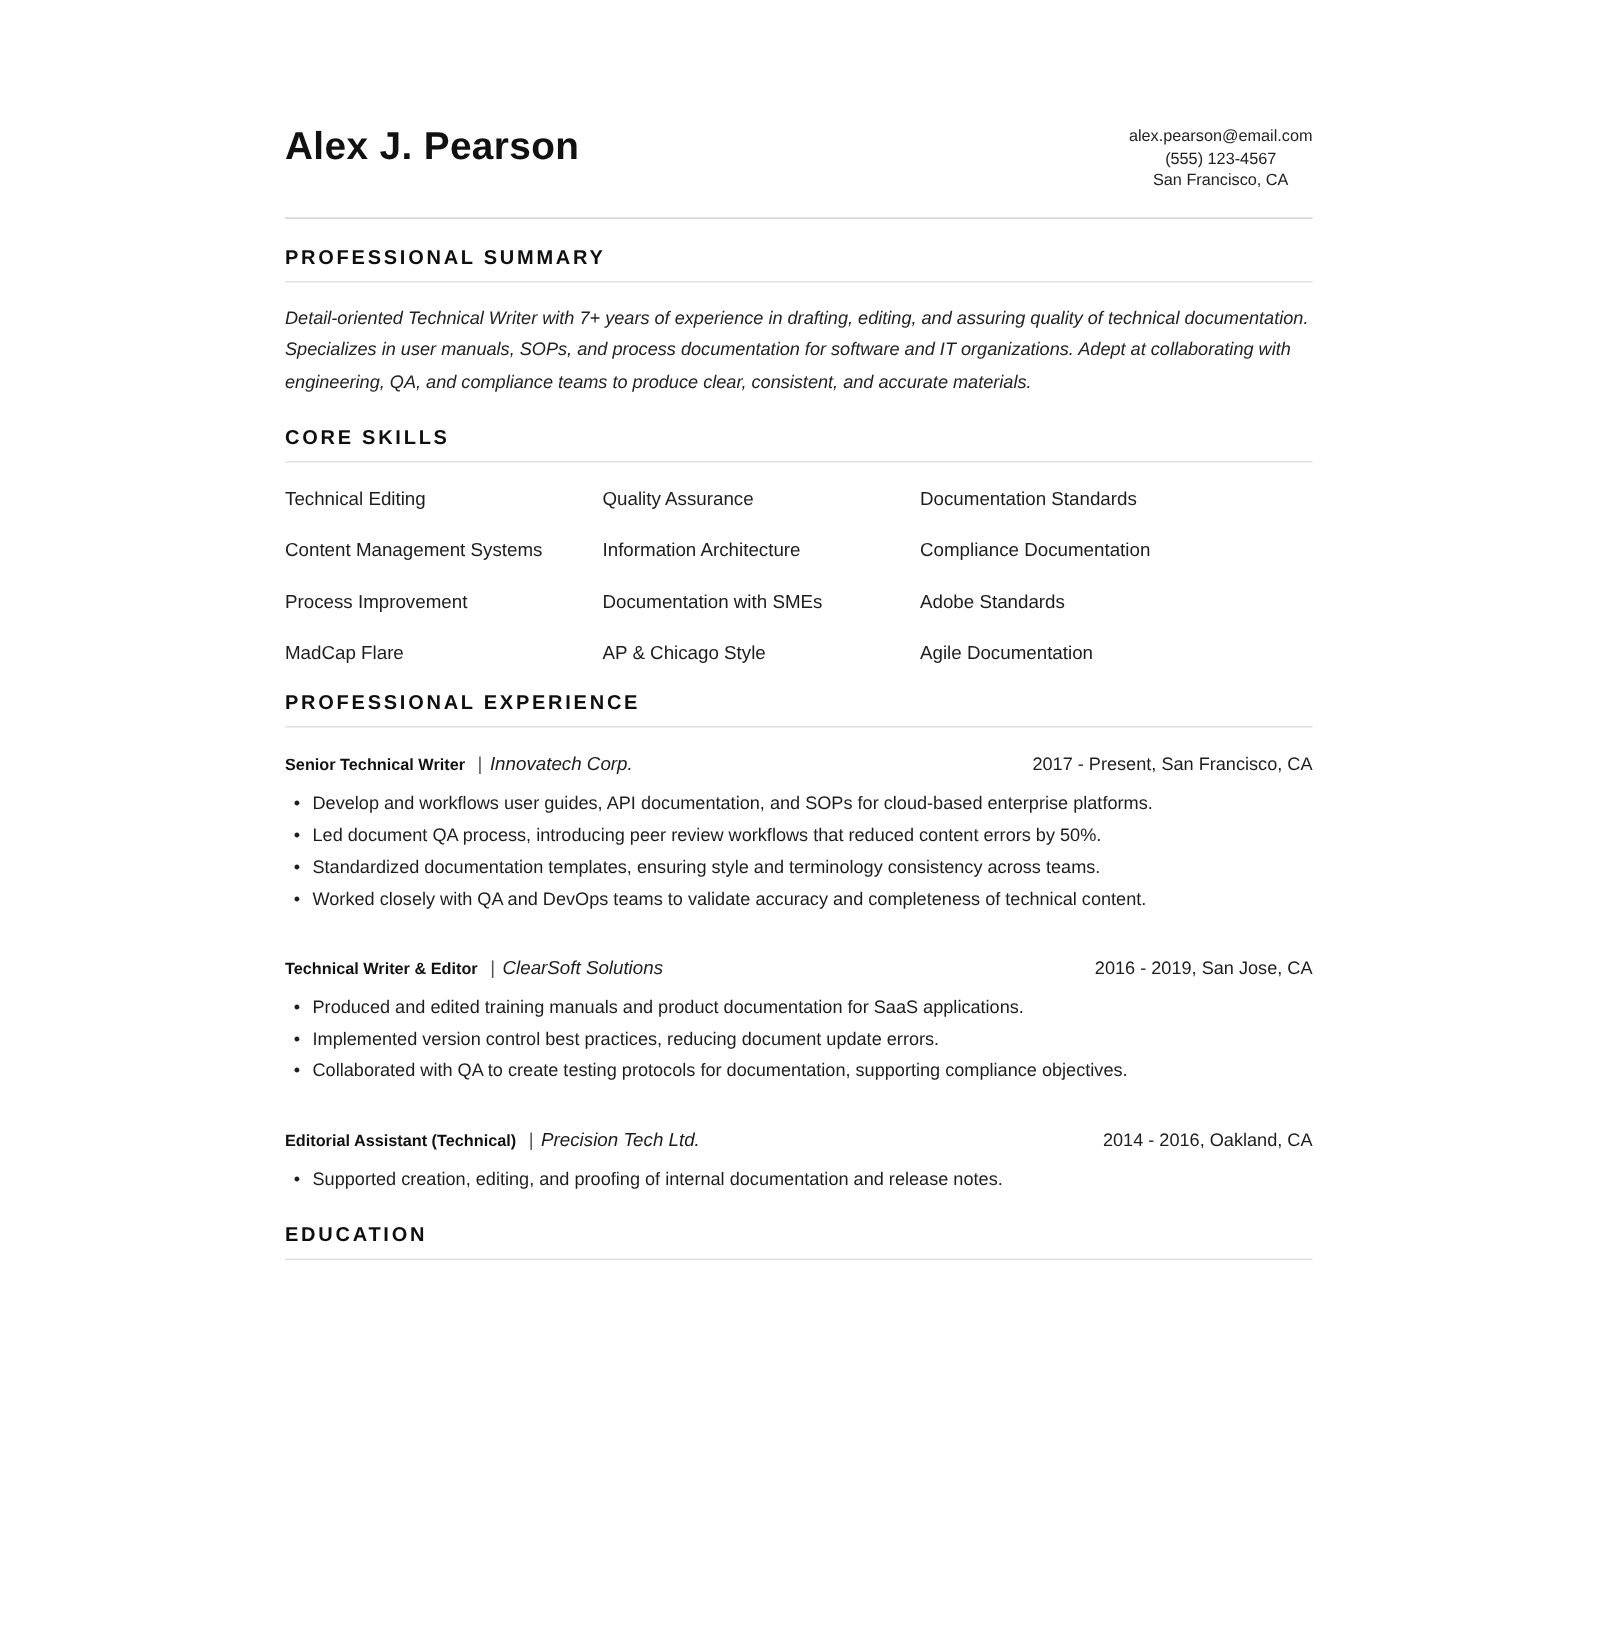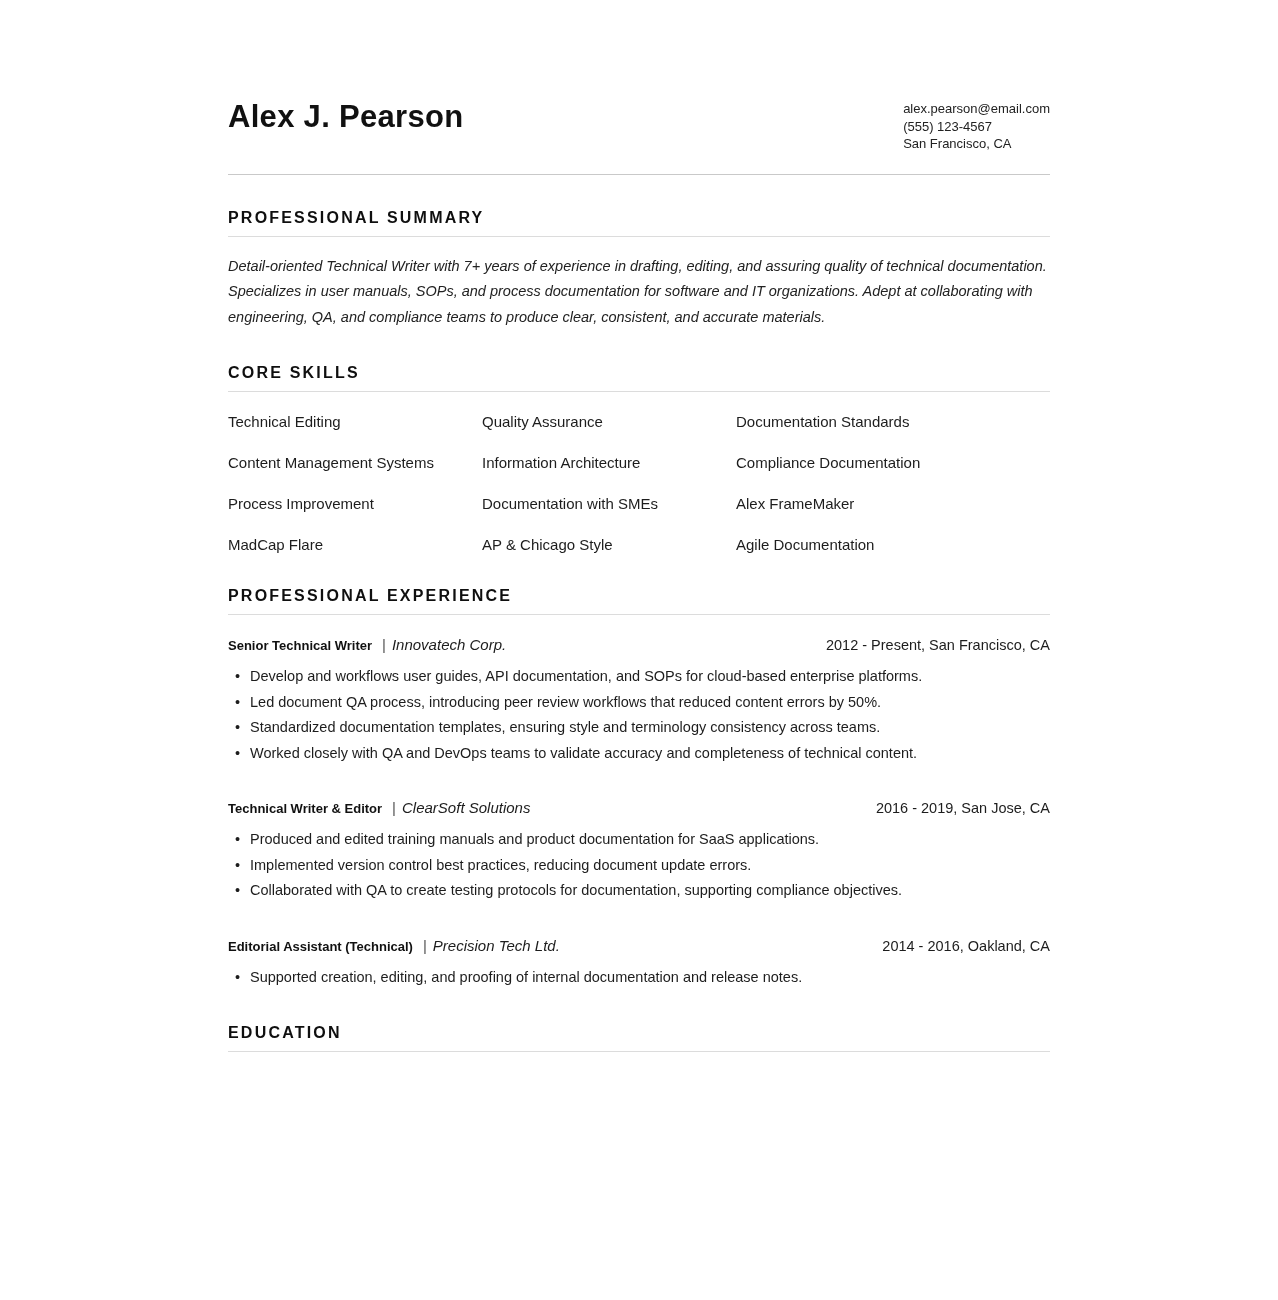--- a/index.html
+++ b/index.html
@@ -2,23 +2,23 @@
 <html><head>
 <meta charset="utf-8">
 <style>
   html, body { margin: 0; padding: 0; }
   body { background: #ffffff; font-family: "Liberation Sans", sans-serif; color: #1d1d1d; }
   .page { width: 1278px; height: 1216px; background: #ffffff; overflow: hidden; position: relative; }
   .content { width: 822px; margin-left: 228px; padding-top: 97px; }
 
   .doc-header { display: flex; justify-content: space-between; align-items: flex-start; padding-bottom: 21px; border-bottom: 1px solid #c9c9c9; }
   .name { font-size: 31px; font-weight: bold; color: #111; letter-spacing: 0.3px; line-height: 40px; margin: 0; }
-  .contact { text-align: left; font-size: 13px; line-height: 17.5px; color: #222; padding-top: 3px; }
+  .contact { text-align: center; font-size: 13px; line-height: 17.5px; color: #222; padding-top: 3px; }
 
-  .section { margin-top: 34px; }
+  .section { margin-top: 23px; }
   .section-title { font-size: 16px; font-weight: bold; letter-spacing: 2.2px; color: #0f0f0f; padding-bottom: 9px; border-bottom: 1px solid #dcdcdc; margin: 0; }
 
   .summary-text { margin: 17px 0 0 0; font-style: italic; font-size: 14.5px; line-height: 25.5px; color: #222; }
 
   .skills-grid { margin-top: 21px; display: grid; grid-template-columns: 254px 254px auto; row-gap: 24px; font-size: 15px; color: #1d1d1d; }
 
   .job { margin-top: 21px; }
   .job + .job { margin-top: 33px; }
   .entry-header { display: flex; justify-content: space-between; align-items: baseline; }
   .entry-left { font-size: 15px; }
@@ -57,36 +57,36 @@
       <h2 class="section-title">CORE SKILLS</h2>
       <div class="skills-grid">
         <span>Technical Editing</span>
         <span>Quality Assurance</span>
         <span>Documentation Standards</span>
         <span>Content Management Systems</span>
         <span>Information Architecture</span>
         <span>Compliance Documentation</span>
         <span>Process Improvement</span>
         <span>Documentation with SMEs</span>
-        <span>Alex FrameMaker</span>
+        <span>Adobe Standards</span>
         <span>MadCap Flare</span>
         <span>AP &amp; Chicago Style</span>
         <span>Agile Documentation</span>
       </div>
     </section>
 
     <section class="section">
       <h2 class="section-title">PROFESSIONAL EXPERIENCE</h2>
 
       <div class="job">
         <div class="entry-header">
           <div class="entry-left">
             <span class="entry-role">Senior Technical Writer</span><span class="entry-sep">|</span><span class="entry-company">Innovatech Corp.</span>
           </div>
-          <span class="entry-dates">2012 - Present, San Francisco, CA</span>
+          <span class="entry-dates">2017 - Present, San Francisco, CA</span>
         </div>
         <ul class="bullets">
           <li>Develop and workflows user guides, API documentation, and SOPs for cloud-based enterprise platforms.</li>
           <li>Led document QA process, introducing peer review workflows that reduced content errors by 50%.</li>
           <li>Standardized documentation templates, ensuring style and terminology consistency across teams.</li>
           <li>Worked closely with QA and DevOps teams to validate accuracy and completeness of technical content.</li>
         </ul>
       </div>
 
       <div class="job">

